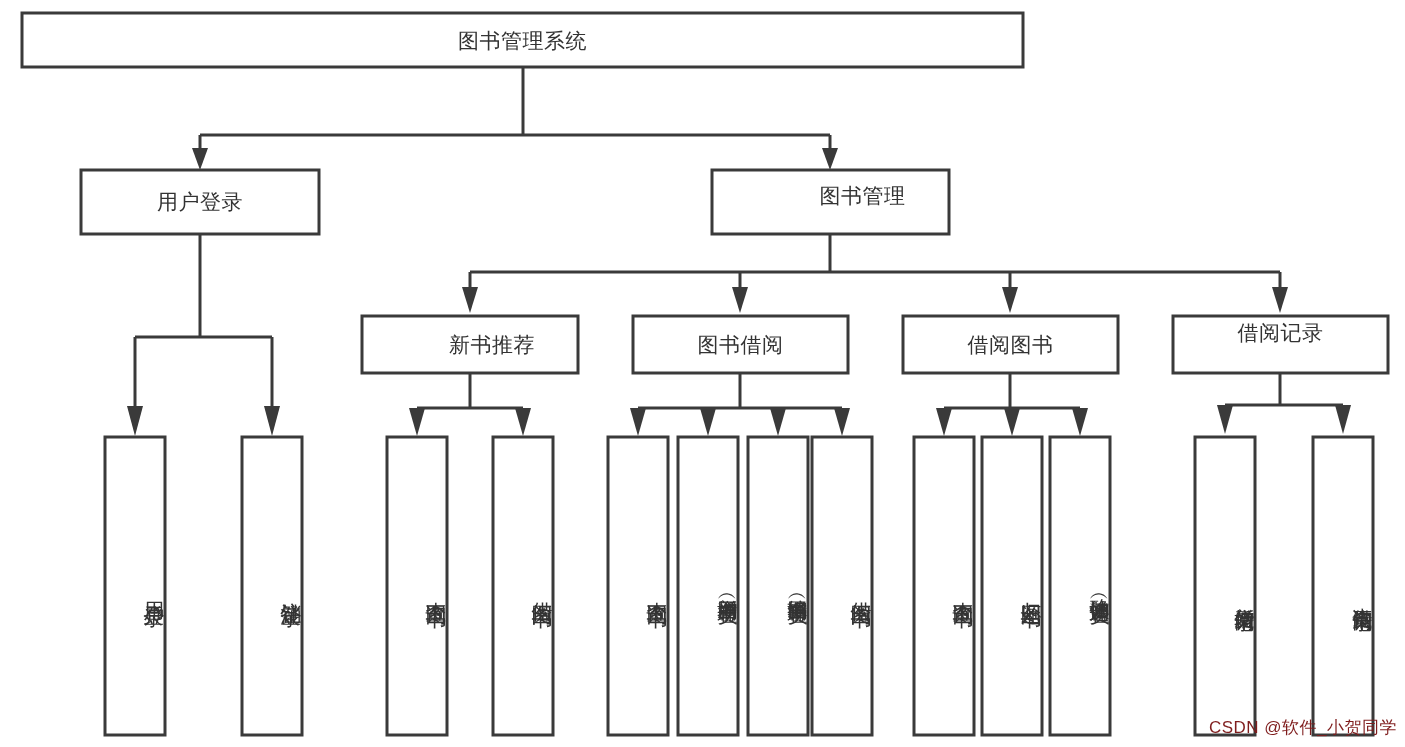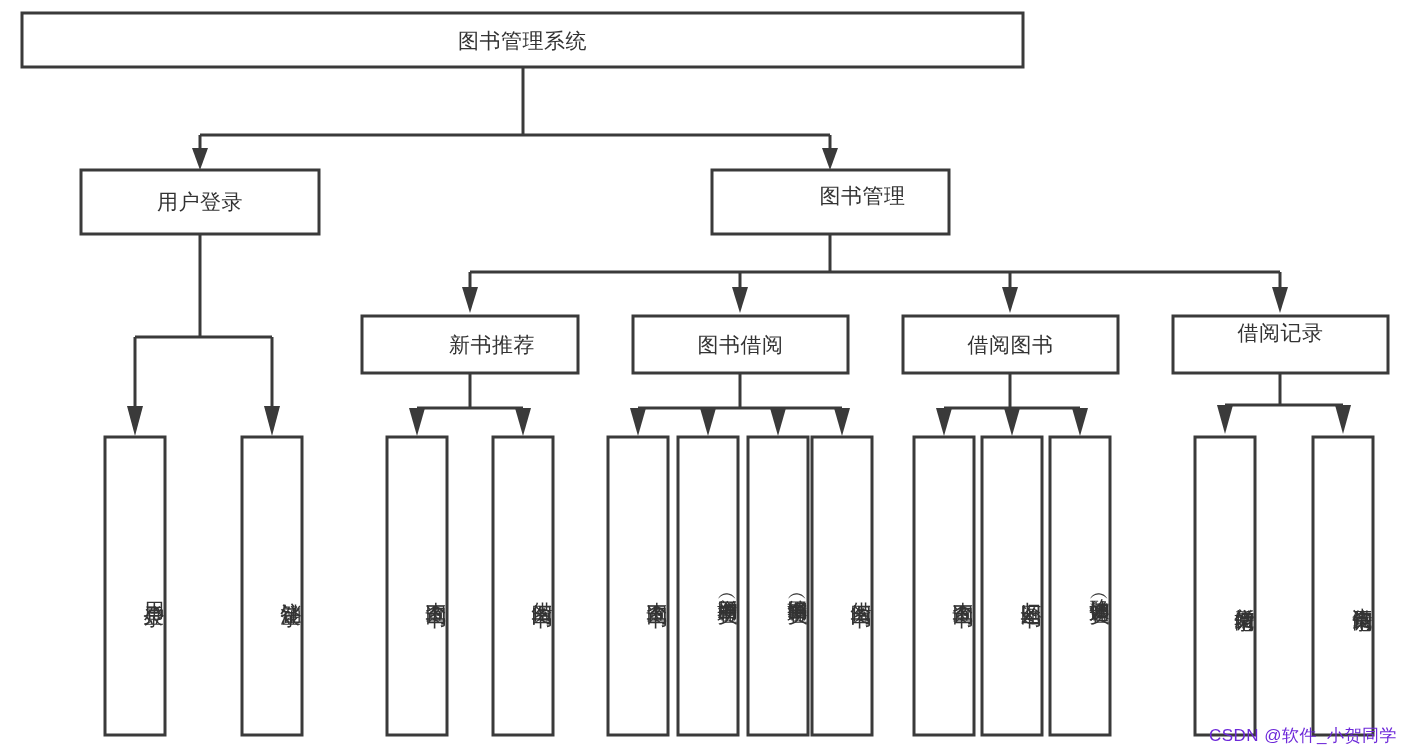--- a/index.html
+++ b/index.html
@@ -64,23 +64,23 @@
     align-items: flex-start;
     justify-content: center;
   }
   .node-label.vertical.small {
     font-size: 20px;
     letter-spacing: 1px;
   }
   .watermark {
     position: absolute;
     right: 8px;
-    bottom: 0;
+    bottom: 8px;
     font-size: 17px;
-    color: #6d28d9;
+    color: #7f1d1d;
     font-family: "Liberation Sans", "DejaVu Sans", sans-serif;
     white-space: nowrap;
     letter-spacing: 0.5px;
     margin-left: 28px;
   }
 </style>
 </head>
 <body>
 
 <div id="diagram-root">

